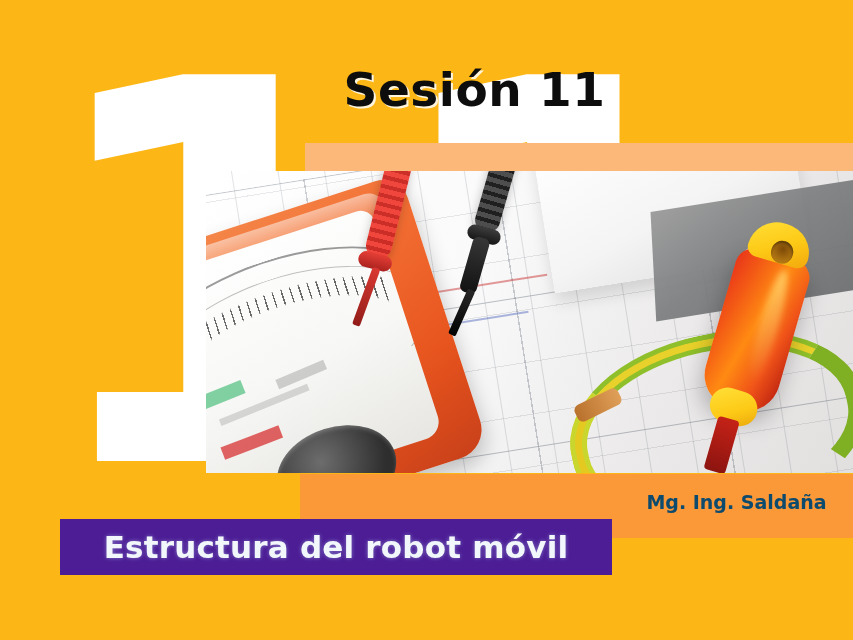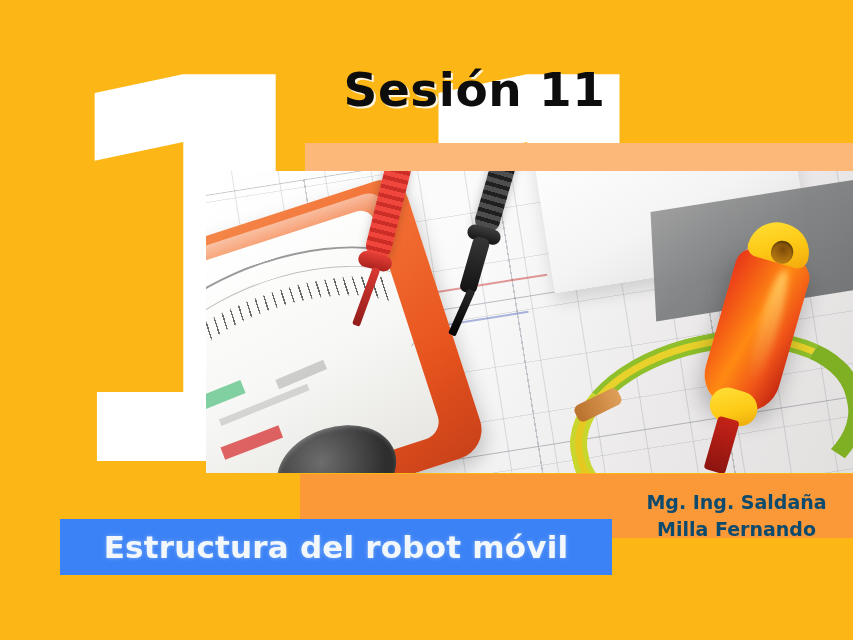--- a/index.html
+++ b/index.html
@@ -474,21 +474,21 @@
     white-space: nowrap;
   }
 
   
   .subtitle-bar {
     position: absolute;
     left: 60px;
     top: 519px;
     width: 552px;
     height: 56px;
-    background: #3b82f6;
+    background: #4c1d95;
     z-index: 7;
     display: flex;
     align-items: center;
     justify-content: center;
   }
   .subtitle-text {
     font-family: "DejaVu Sans", sans-serif;
     font-weight: bold;
     font-size: 31px;
     line-height: 36px;
@@ -587,16 +587,15 @@
   <div class="band-orange"></div>
 
   <div class="slide-title">Sesión 11</div>
 
   <div class="subtitle-bar">
     <span class="subtitle-text">Estructura del robot móvil</span>
   </div>
 
   <div class="author-block">
     <span class="author-line">Mg. Ing. Saldaña</span>
-    <span class="author-line">Milla Fernando</span>
   </div>
 
 </div>
 
 </body></html>

